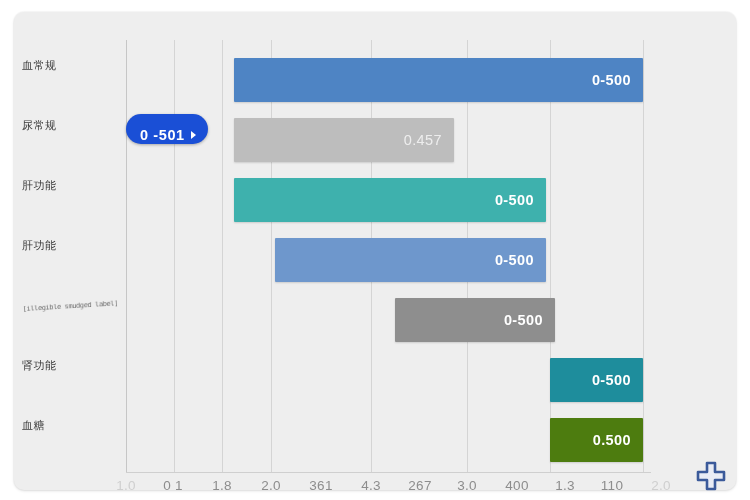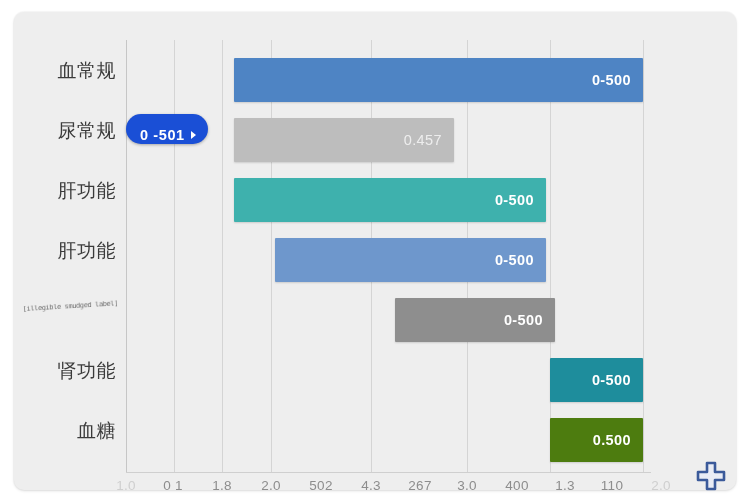--- a/index.html
+++ b/index.html
@@ -62,23 +62,22 @@
     width: 525px;
     height: 1px;
     background: #cfcfcf;
   }
 
   
   .ylabel {
     position: absolute;
     right: 0;
     width: 104px;
-    text-align: right;
     padding-right: 10px;
-    font-size: 19px;
+    font-size: 11px;
     color: #3b3b3b;
     letter-spacing: 0.5px;
     white-space: nowrap;
     font-family: Liberation Serif, serif;
   }
 
   .ylabel-left-wrap {
     position: absolute;
     left: 0;
     top: 28px;
@@ -235,21 +234,21 @@
       </div>
     </div>
 
     <div id="baseline"></div>
 
     <div id="xticks">
       <span class="xtick dim" style="left:0px;">1.0</span>
       <span class="xtick" style="left:47px;">0 1</span>
       <span class="xtick" style="left:96px;">1.8</span>
       <span class="xtick" style="left:145px;">2.0</span>
-      <span class="xtick" style="left:195px;">502</span>
+      <span class="xtick" style="left:195px;">361</span>
       <span class="xtick" style="left:245px;">4.3</span>
       <span class="xtick" style="left:294px;">267</span>
       <span class="xtick" style="left:341px;">3.0</span>
       <span class="xtick" style="left:391px;">400</span>
       <span class="xtick" style="left:439px;">1.3</span>
       <span class="xtick" style="left:486px;">110</span>
       <span class="xtick dim" style="left:535px;">2.0</span>
     </div>
 
   </div>

